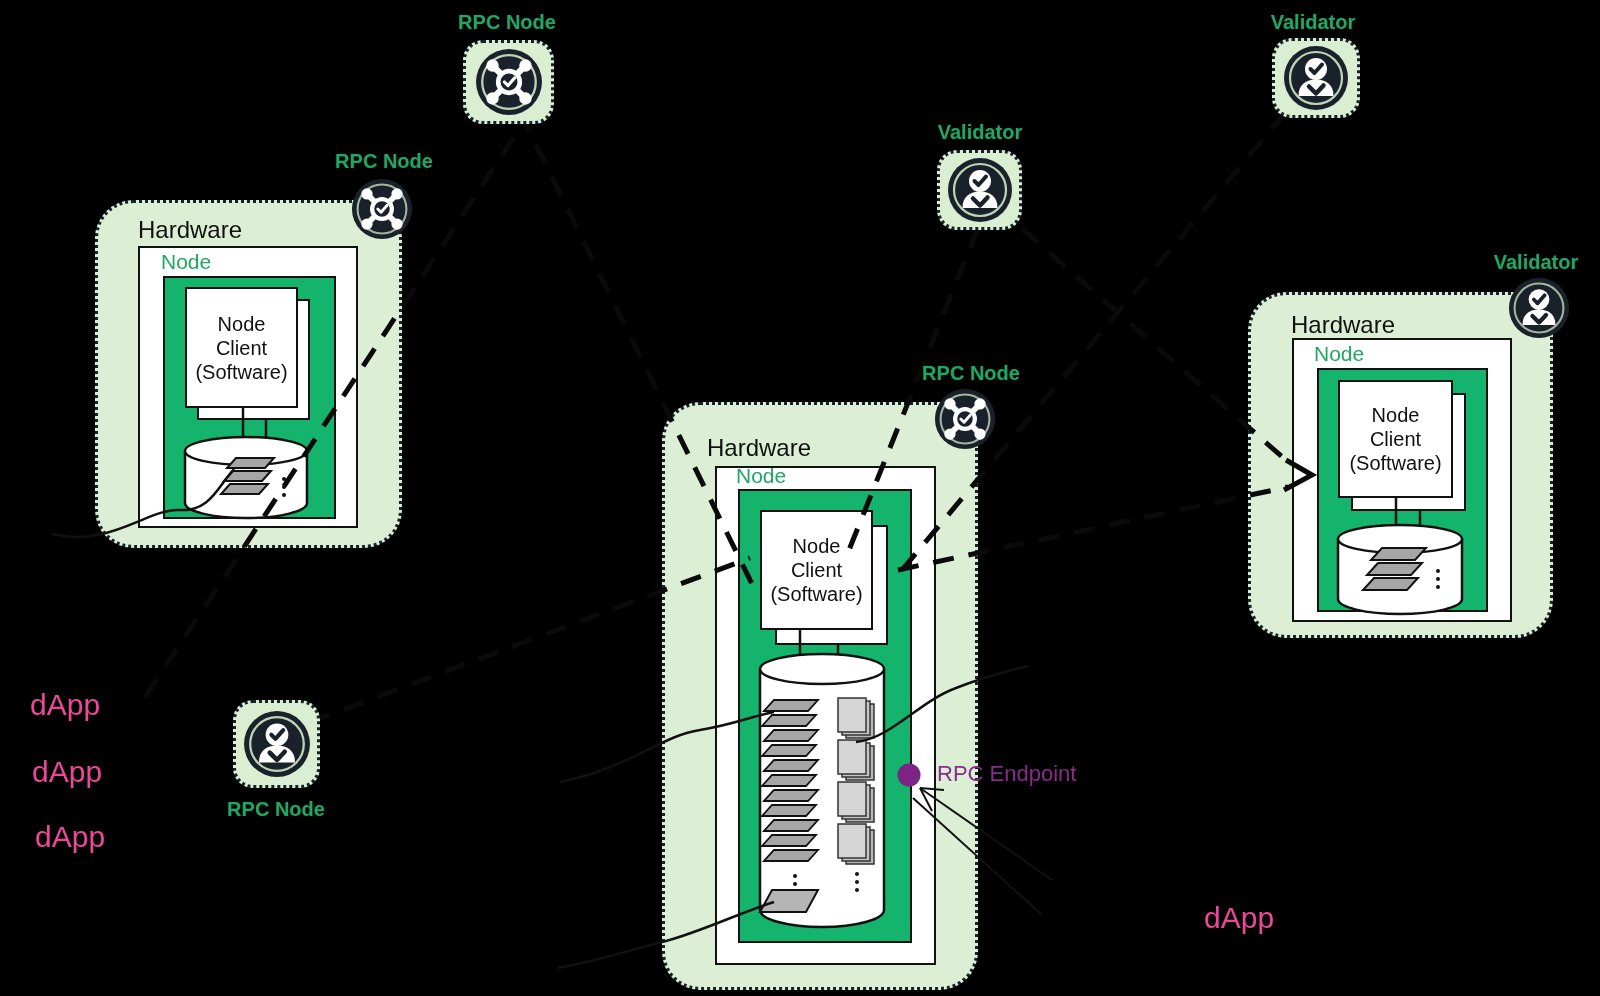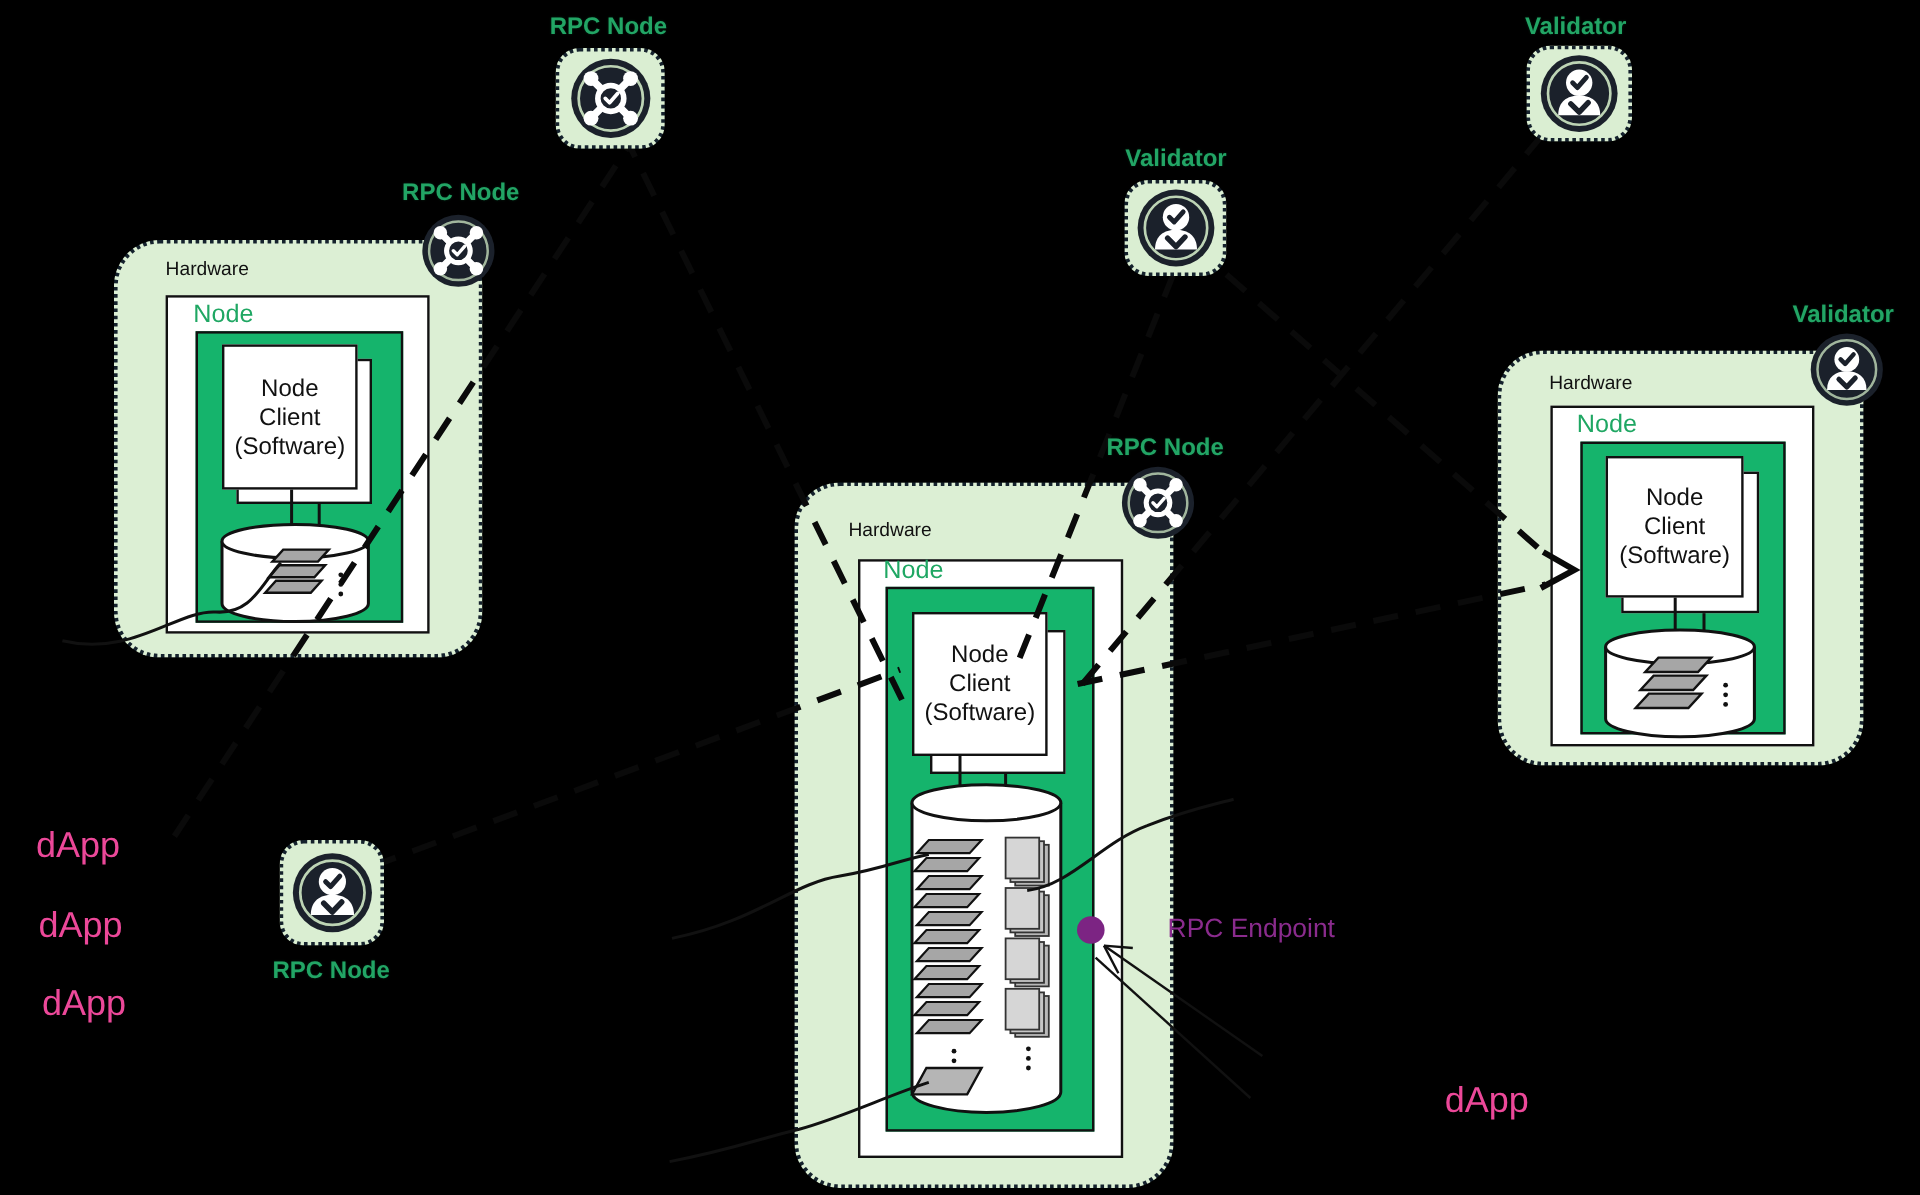--- a/index.html
+++ b/index.html
@@ -1,20 +1,20 @@
 <!DOCTYPE html>
 <html><head>
 <meta charset="utf-8">
 <style>
   html,body{margin:0;padding:0;background:#000;}
   #stage{position:relative;width:1600px;height:996px;background:#000;overflow:hidden;
          font-family:"Liberation Sans", sans-serif;}
   
   .hw-box{position:absolute;background:#dcefd4;border:3px dotted #15222d;border-radius:38px;box-sizing:border-box;z-index:1;}
-  .hw-label{position:absolute;color:#111;font-size:16px;z-index:2;}
+  .hw-label{position:absolute;color:#111;font-size:24px;z-index:2;}
   .node-box{position:absolute;background:#fff;border:2px solid #111;box-sizing:border-box;z-index:1;}
   .node-label{position:absolute;color:#1fa763;font-size:21px;z-index:2;}
   .green-box{position:absolute;background:#15b46c;border:2px solid #111;box-sizing:border-box;z-index:1;}
   .card{position:absolute;background:#fff;border:2px solid #111;box-sizing:border-box;z-index:1;}
   .client-text{position:absolute;color:#111;font-size:20px;line-height:1.2;text-align:center;
                white-space:pre-line;z-index:2;display:flex;align-items:center;justify-content:center;}
   
   .icon-square{position:absolute;background:#daeed2;border:3px dotted #15222d;border-radius:20px;
                box-sizing:border-box;z-index:4;display:flex;align-items:center;justify-content:center;}
   .icon-circle{position:absolute;z-index:4;}
@@ -271,15 +271,15 @@
   <div class="green-label" style="left:276px;top:798px;">RPC Node</div>
   <div class="green-label" style="left:980px;top:121px;">Validator</div>
   <div class="green-label" style="left:1313px;top:11px;">Validator</div>
   <div class="green-label" style="left:1536px;top:251px;">Validator</div>
 
   <div class="dapp" style="left:30px;top:688px;">dApp</div>
   <div class="dapp" style="left:32px;top:755px;">dApp</div>
   <div class="dapp" style="left:35px;top:820px;">dApp</div>
   <div class="dapp" style="left:1204px;top:901px;">dApp</div>
 
-  <div class="endpoint-label" style="left:961px;top:761px;padding-left:12px;">RPC Endpoint</div>
+  <div class="endpoint-label" style="left:937px;top:761px;">RPC Endpoint</div>
 
 </div>
 
 </body></html>

